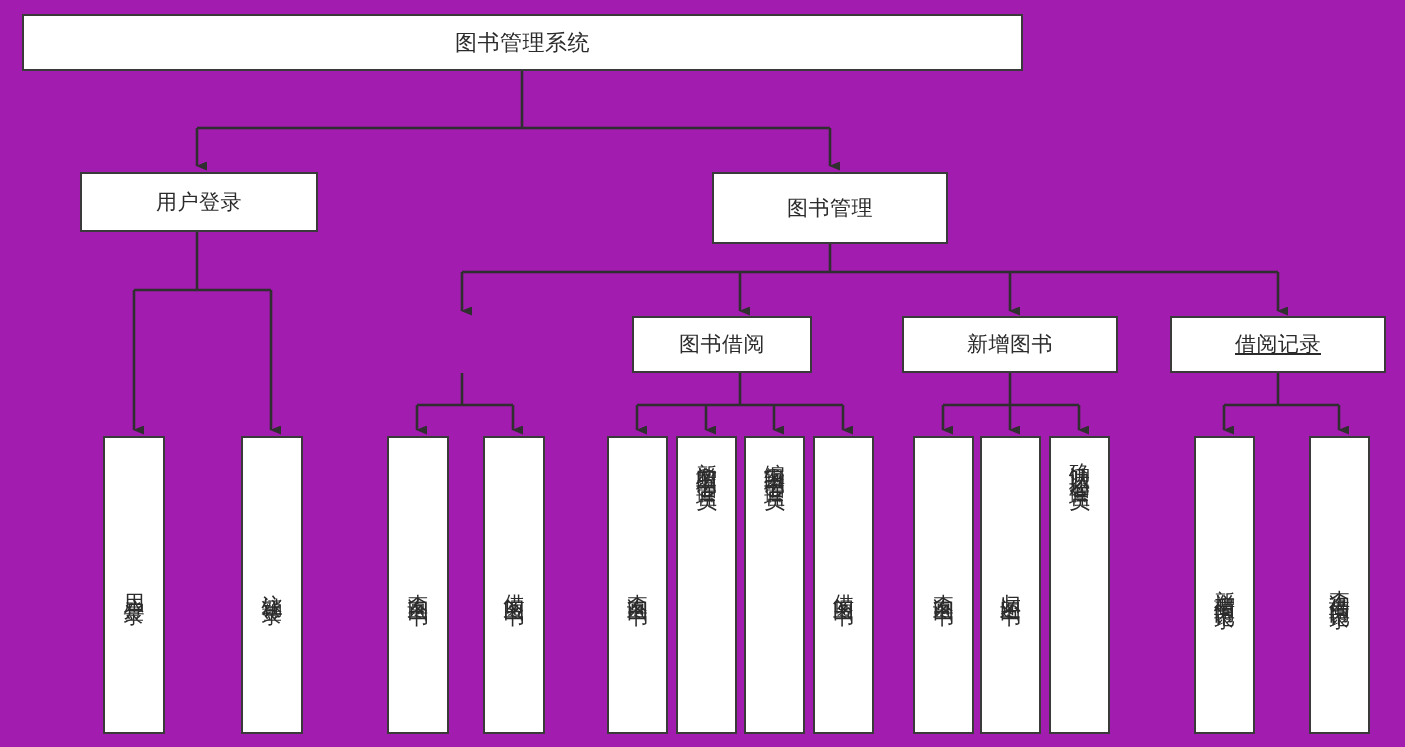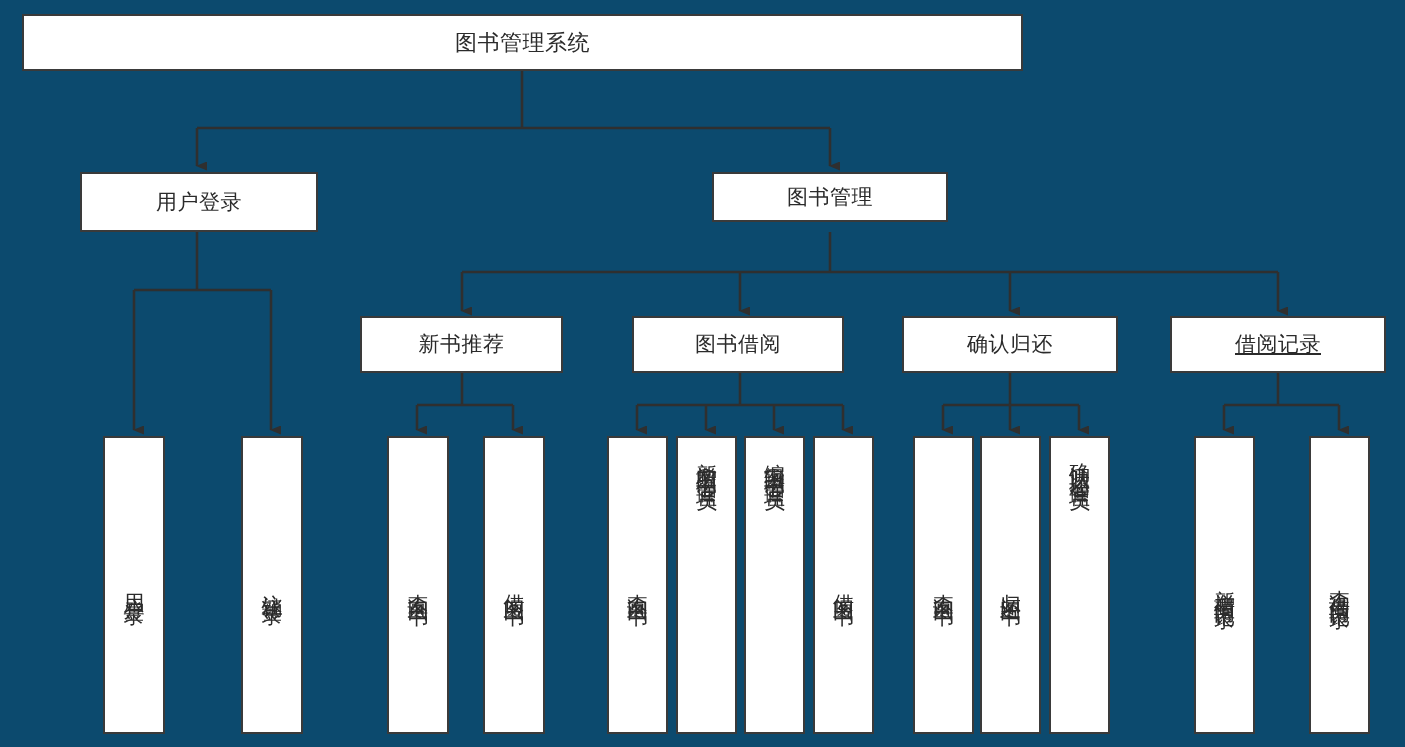--- a/index.html
+++ b/index.html
@@ -8,21 +8,21 @@
     padding: 0;
     background: #ffffff;
   }
   body {
     font-family: "DejaVu Sans", "Liberation Sans", sans-serif;
   }
   #diagram-root {
     position: relative;
     width: 1405px;
     height: 747px;
-    background: #0c4a6e;
+    background: #a21caf;
     overflow: hidden;
   }
   #edge-layer {
     position: absolute;
     left: 0;
     top: 0;
     width: 1405px;
     height: 747px;
     pointer-events: none;
   }
@@ -139,34 +139,31 @@
   </svg>
 
   <div class="node horiz root" style="left:22px; top:14px; width:1001px; height:57px;">
     <span class="label">图书管理系统</span>
   </div>
 
   <div class="node horiz" style="left:80px; top:172px; width:238px; height:60px;">
     <span class="label">用户登录</span>
   </div>
 
-  <div class="node horiz" style="left:712px; top:172px; width:236px; height:50px;">
+  <div class="node horiz" style="left:712px; top:172px; width:236px; height:72px;">
     <span class="label">图书管理</span>
   </div>
 
-  <div class="node horiz" style="left:360px; top:316px; width:203px; height:57px;">
-    <span class="label">新书推荐</span>
-  </div>
-
-  <div class="node horiz" style="left:632px; top:316px; width:212px; height:57px;font-family:Liberation Serif, serif;">
+
+  <div class="node horiz" style="left:632px; top:316px; width:180px; height:57px;font-family:Liberation Serif, serif;">
     <span class="label">图书借阅</span>
   </div>
 
   <div class="node horiz" style="left:902px; top:316px; width:216px; height:57px;">
-    <span class="label">确认归还</span>
+    <span class="label">新增图书</span>
   </div>
 
   <div class="node horiz" style="left:1170px; top:316px; width:216px; height:57px;text-decoration:underline;">
     <span class="label">借阅记录</span>
   </div>
 
   <div class="node vert centered" style="left:103px; top:436px; width:62px; height:298px;">
     <span class="label">用户登录</span>
   </div>
   <div class="node vert centered" style="left:241px; top:436px; width:62px; height:298px;">

